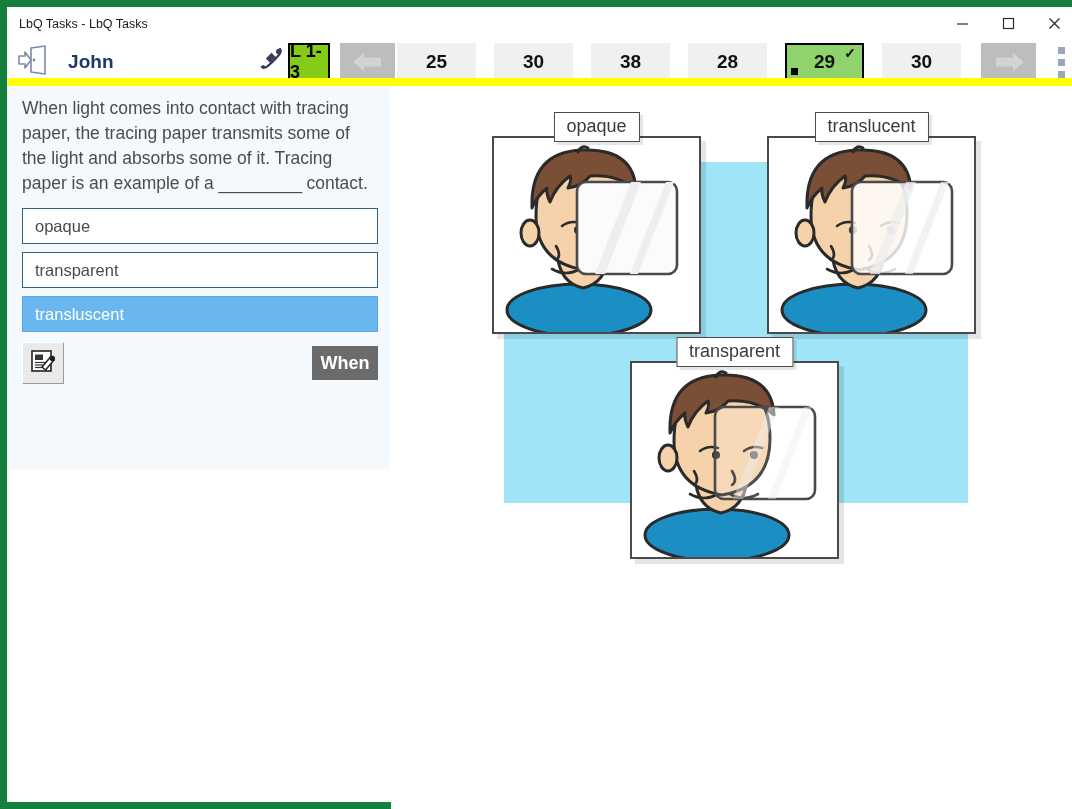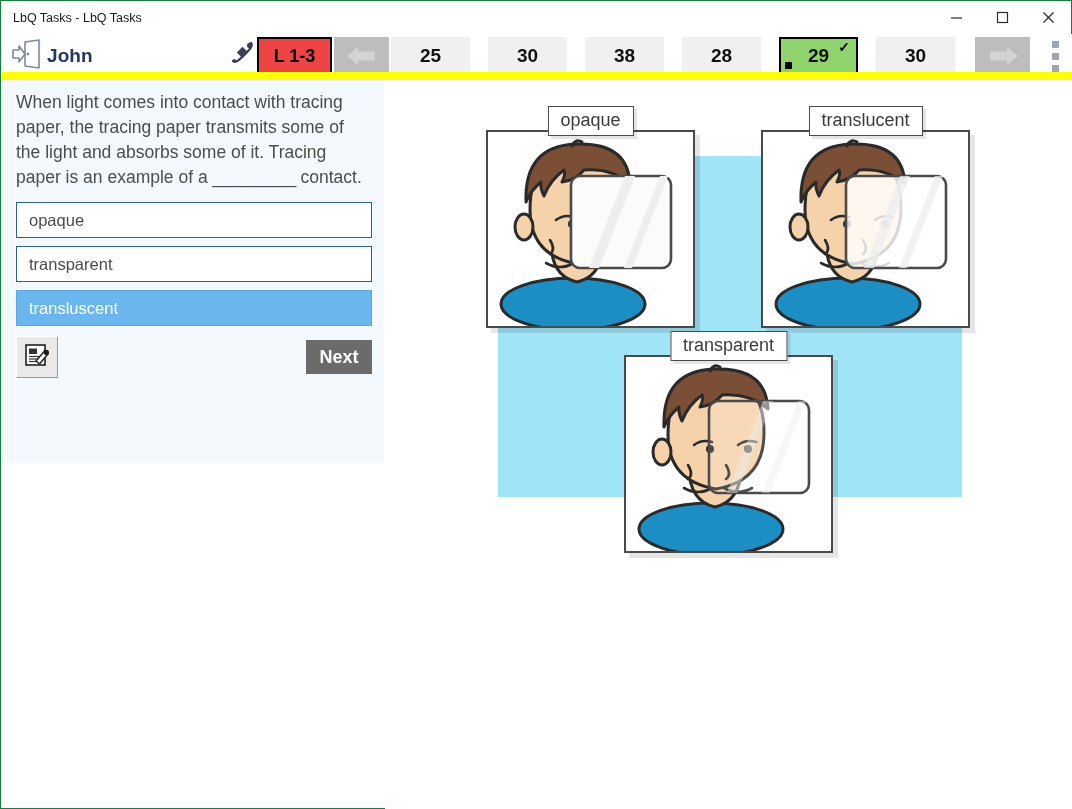--- a/index.html
+++ b/index.html
@@ -5,21 +5,21 @@
   * { box-sizing: border-box; margin: 0; padding: 0; }
   html, body {
     width: 1072px; height: 809px;
     font-family: "Liberation Sans", sans-serif;
     background: #ffffff;
     overflow: hidden;
   }
   #app {
     position: relative;
     width: 1072px; height: 809px;
-    border: 1px solid #15803d;
+    border: 7px solid #15803d;
     background: #ffffff;
   }
 
   
   .titlebar {
     position: absolute; left: 0; top: 0;
     width: 1070px; height: 33px;
     background: #ffffff;
     display: flex; align-items: center;
   }
@@ -39,38 +39,38 @@
   .winbtn svg { display: block; }
 
   
   .header {
     position: absolute; left: 1px; top: 33px;
     width: 1070px; height: 44px;
     background: #ffffff;
     display: flex; align-items: center;
   }
   .user-zone {
-    display: flex; align-items: center; gap: 3px;
+    display: flex; align-items: center; gap: 18px;
     padding-left: 8px; width: 345px;
   }
   .user-name {
     font-size: 19px; font-weight: bold; color: #1f3864;
     letter-spacing: .1px;
   }
   .pen-zone { width: 44px; display: flex; align-items: center; justify-content: center; }
 
   .nav {
     display: flex; align-items: stretch; height: 38px; flex: 1;
   }
   .lesson-badge {
-    width: 75px; height: 38px;
-    border: 2px solid #000000; background: #ef4444;
+    width: 42px; height: 38px;
+    border: 2px solid #000000; background: #84cc16;
     display: flex; align-items: center; justify-content: center;
     font-size: 18px; font-weight: bold; color: #000000;
-    margin-right: 2px;
+    margin-right: 10px;
   }
   .nav-arrow {
     width: 55px; height: 38px;
     background: #bdbdbd;
     display: flex; align-items: center; justify-content: center;
     margin-right: 2px;
   }
   .nav-arrow.fwd { margin-left: 2px; margin-right: 0; }
   .qtab {
     width: 79px; height: 38px;
@@ -301,21 +301,21 @@
             <rect x="3" y="4" width="19" height="20" fill="#ffffff" stroke="#222" stroke-width="1.6"></rect>
             <rect x="6" y="7.5" width="8" height="5.5" fill="#333"></rect>
             <line x1="6" y1="15.5" x2="19" y2="15.5" stroke="#333" stroke-width="1.2"></line>
             <line x1="6" y1="18" x2="19" y2="18" stroke="#333" stroke-width="1.2"></line>
             <line x1="6" y1="20.5" x2="19" y2="20.5" stroke="#333" stroke-width="1.2"></line>
             <path d="M13 20 L21.5 10 L25 13 L16.5 23 Z" fill="#ffffff" stroke="#222" stroke-width="1.5" stroke-linejoin="round"></path>
             <circle cx="23.4" cy="11.4" r="2.6" fill="#1b1b1b"></circle>
           </svg>
         </span>
       </div>
-      <div class="next-btn">Next</div>
+      <div class="next-btn">When</div>
     </div>
 
   </div>
 
   <div class="stage">
     <div class="cyan"></div>
 
     <div class="card opaque">
       <div class="card-label">opaque</div>
       <svg width="205" height="194" viewBox="0 0 205 194">

